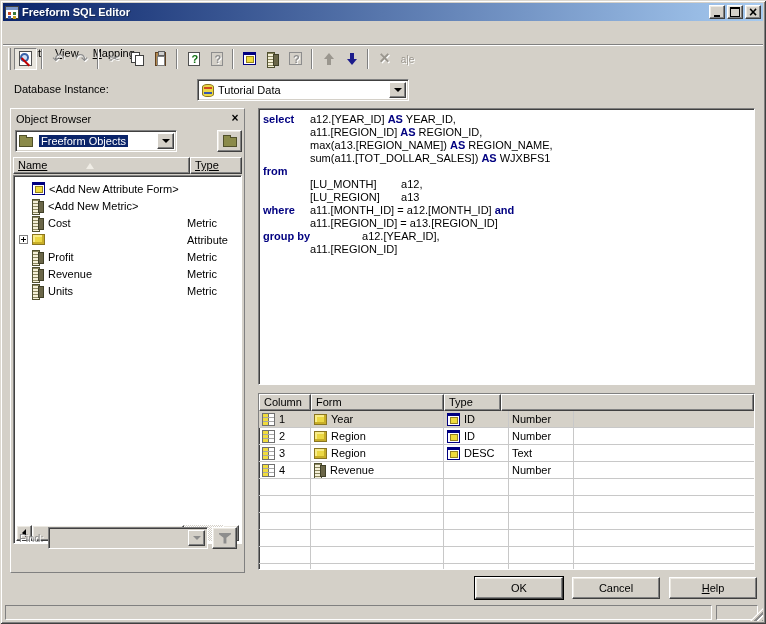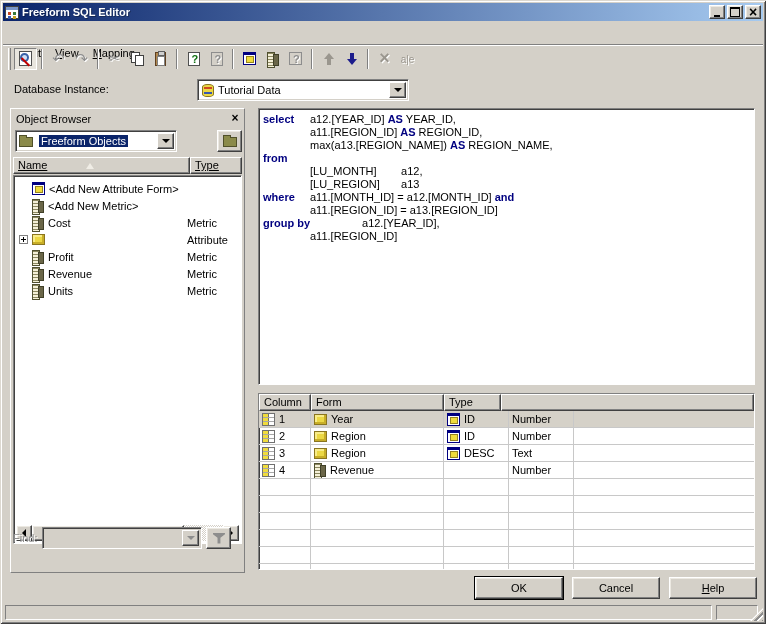--- a/index.html
+++ b/index.html
@@ -141,21 +141,21 @@
   .hscroll { position:absolute; left:2px; bottom:2px; right:2px; height:16px;
     background-image:conic-gradient(#fff 25%, #d4d0c8 0 50%, #fff 0 75%, #d4d0c8 0); background-size:2px 2px; display:flex; }
   .sb-btn { width:16px; height:16px; background:#d4d0c8; flex:none;
     border:1px solid; border-color:#fff #404040 #404040 #fff; box-shadow:inset -1px -1px 0 #808080, inset 1px 1px 0 #ece9e2;
     display:flex; align-items:center; justify-content:center; }
   .sb-btn.left::before { content:""; border:4px solid transparent; border-left:none; border-right:4px solid #000; }
   .sb-btn.right::before { content:""; border:4px solid transparent; border-right:none; border-left:4px solid #000; }
   .sb-thumb { width:152px; height:16px; background:#d4d0c8; flex:none;
     border:1px solid; border-color:#fff #404040 #404040 #fff; box-shadow:inset -1px -1px 0 #808080, inset 1px 1px 0 #ece9e2; }
   .find-row { position:absolute; left:2px; bottom:22px; right:2px; height:24px; display:flex; align-items:center; }
-  .find-label { color:#8d8d8d; text-shadow:1px 1px 0 #fff; padding:0 5px 0 0; }
+  .find-label { color:#8d8d8d; text-shadow:1px 1px 0 #fff; padding:0 5px 0 6px; }
   .find-combo { position:relative; width:160px; height:22px; background:#d4d0c8;
     border:1px solid; border-color:#808080 #fff #fff #808080; box-shadow:inset 1px 1px 0 #404040; display:flex; }
   .find-combo .combo-arrow { margin-left:auto; }
   .filter-btn { width:25px; height:22px; margin-left:4px; background:#d4d0c8;
     border:1px solid; border-color:#fff #404040 #404040 #fff; box-shadow:inset -1px -1px 0 #808080, inset 1px 1px 0 #ece9e2;
     display:flex; align-items:center; justify-content:center; }
   .funnel { width:12px; height:11px; background:#8d8d8d;
     clip-path:polygon(0 0,100% 0,100% 15%,62% 48%,62% 100%,38% 100%,38% 48%,0 15%); }
 
   
@@ -415,20 +415,21 @@
         <div class="sql-line">
           <span class="sql-kw"></span>
           <span class="sql-body"><span>a11.[REGION_ID] </span><span class="sql-bold">AS</span><span> REGION_ID,</span></span>
         </div>
         <div class="sql-line">
           <span class="sql-kw"></span>
           <span class="sql-body"><span>max(a13.[REGION_NAME]) </span><span class="sql-bold">AS</span><span> REGION_NAME,</span></span>
         </div>
         <div class="sql-line">
           <span class="sql-kw"></span>
+          <span class="sql-body"><span>sum(a11.[TOT_DOLLAR_SALES]) </span><span class="sql-bold">AS</span><span> WJXBFS1</span></span>
         </div>
         <div class="sql-line">
           <span class="sql-kw">from</span>
         </div>
         <div class="sql-line">
           <span class="sql-kw"></span>
           <span class="sql-body"><span>[LU_MONTH]        a12,</span></span>
         </div>
         <div class="sql-line">
           <span class="sql-kw"></span>

